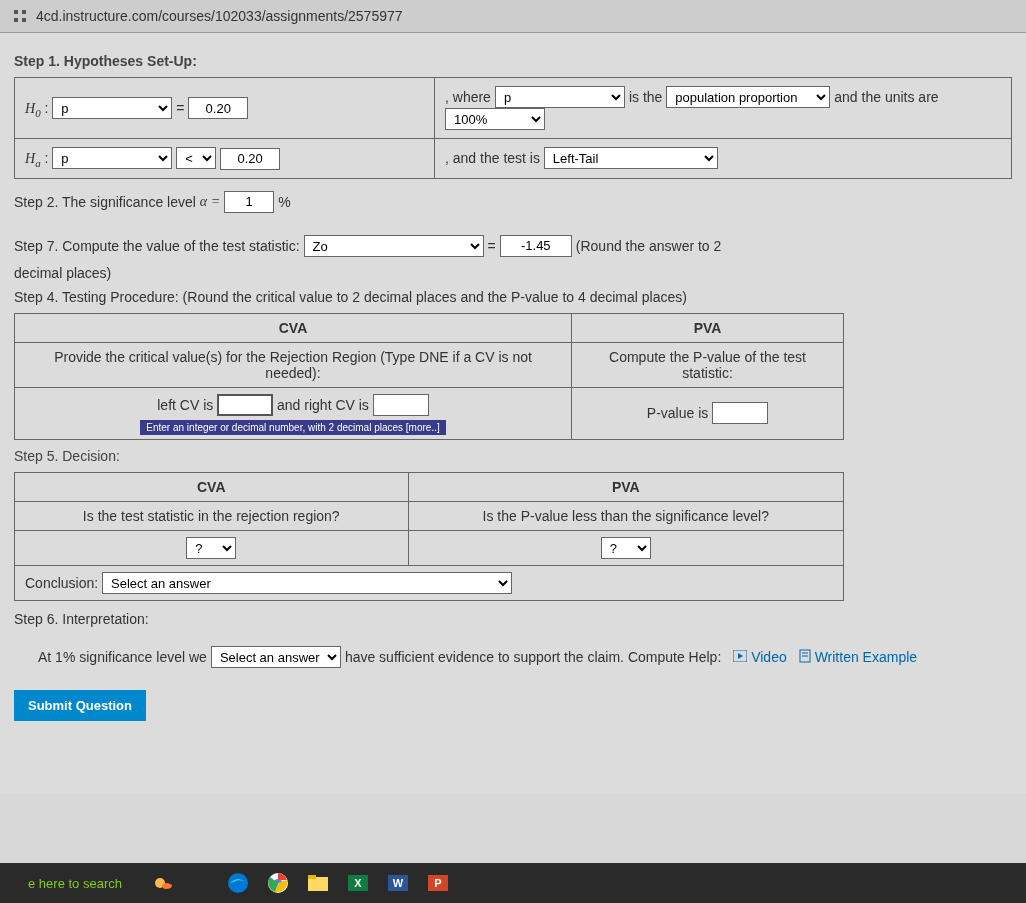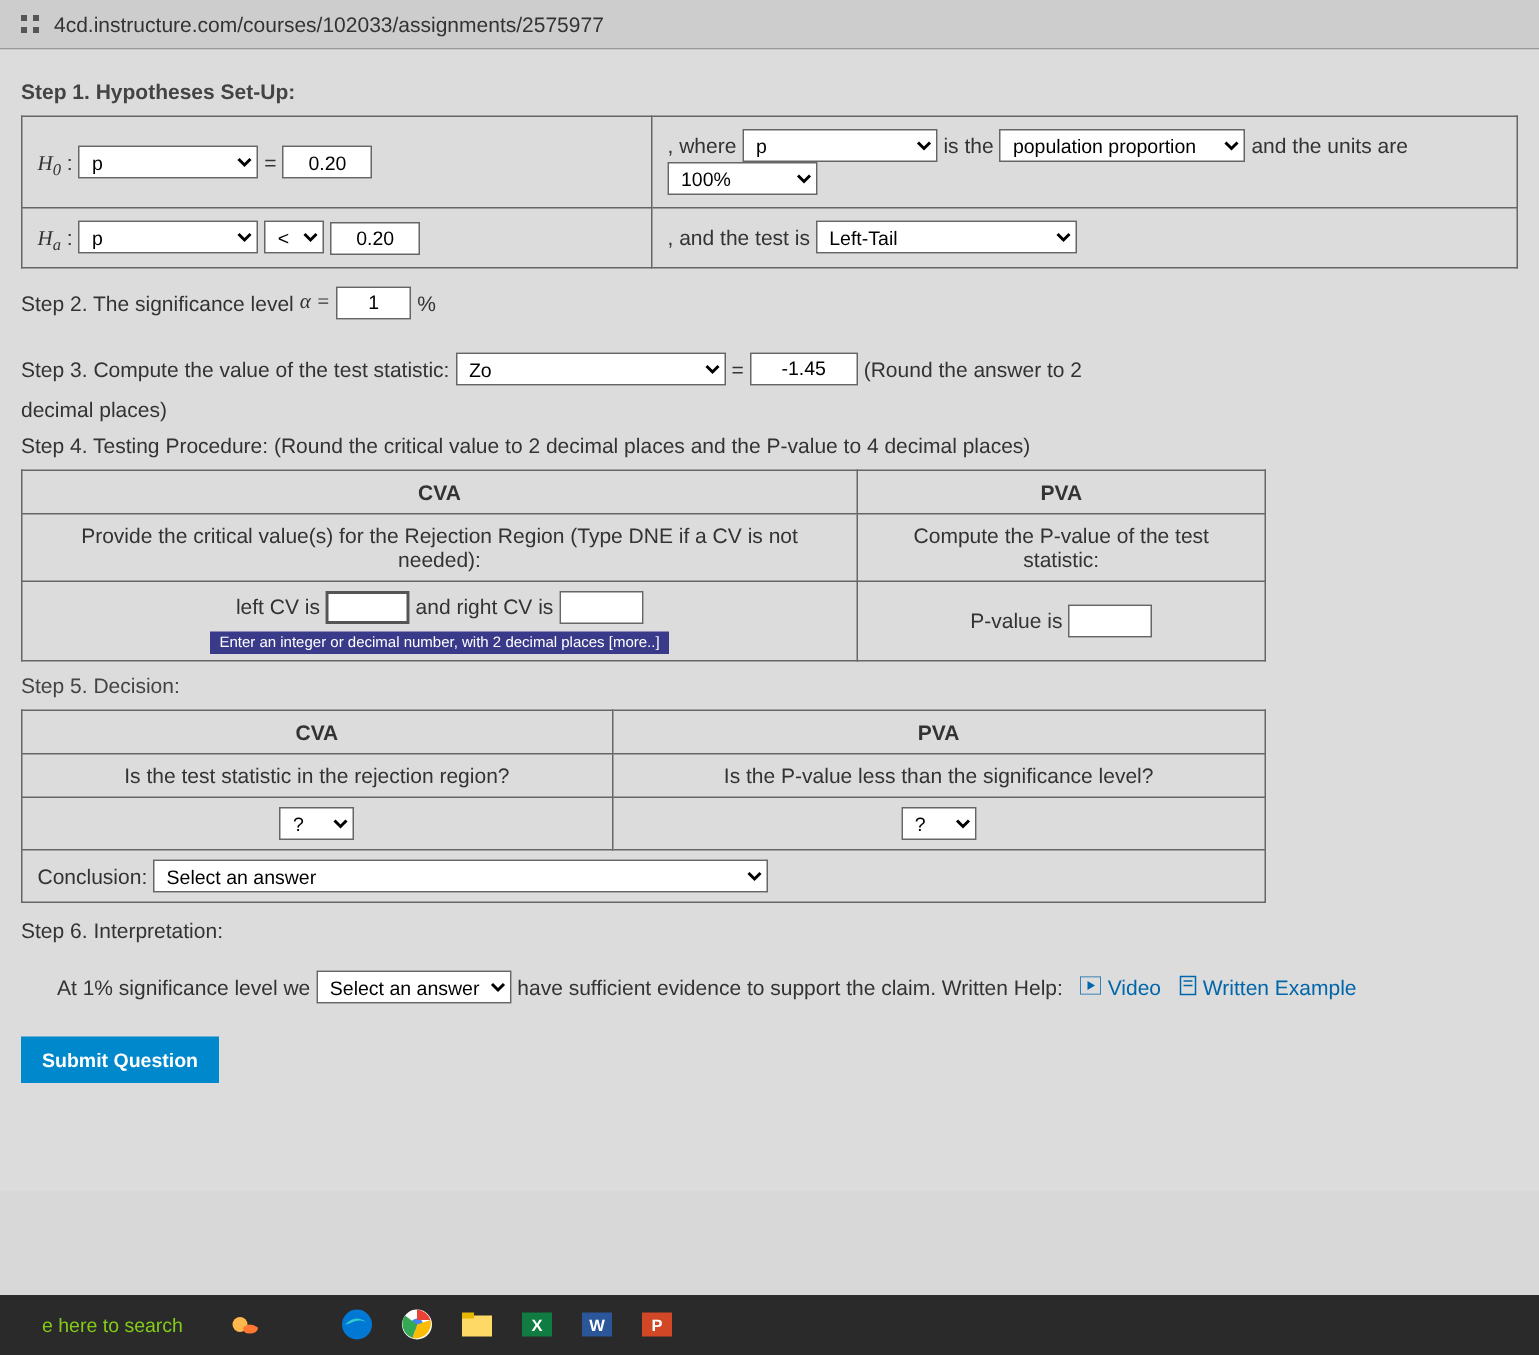--- a/index.html
+++ b/index.html
@@ -88,21 +88,21 @@
   <div class="mb inline">
     <span>Step 2. The significance level</span>
     <span class="ital">α =</span>
     <input type="text" style="width: 50px;" value="1">
     <span>%</span>
   </div>
 
   <div style="height:14px"></div>
 
   <div class="mb inline">
-    <span>Step 3. Compute the value of the test statistic:</span>
+    <span>Step 7. Compute the value of the test statistic:</span>
     <select style="width:180px"><option>Zo</option></select>
     <span>=</span>
     <input type="text" style="width: 72px;" value="-1.45">
     <span>(Round the answer to 2</span>
   </div>
   <div class="mb">decimal places)</div>
 
   <div class="mb">Step 4. Testing Procedure: (Round the critical value to 2 decimal places and the P-value to 4 decimal places)</div>
 
   <table class="proc">
@@ -158,21 +158,21 @@
     </table>
 
   <div class="mb" style="margin-top:10px">Step 6. Interpretation:</div>
   <div class="mb inline" style="padding-left:24px">
     <span>At 1% significance level we</span>
     <select style="width:130px"><option>Select an answer</option></select>
     <span>have sufficient evidence to support the claim.</span>
   </div>
 
   <div class="qhelp inline">
-    <span>Written Help:</span>&nbsp;
+    <span>Compute Help:</span>&nbsp;
     <span>
       <svg width="14" height="12" viewBox="0 0 14 12">
           <rect x="0" y="0" width="14" height="12" fill="none" stroke="#0066aa" stroke-width="1"></rect>
           <path d="M5 3 L10 6 L5 9 Z" fill="#0066aa"></path>
         </svg>
     </span>
     <a href="#" class="link">Video</a>&nbsp;
     <span>
       <svg width="12" height="14" viewBox="0 0 12 14">
           <rect x="1" y="1" width="10" height="12" fill="none" stroke="#0066aa" stroke-width="1"></rect>

